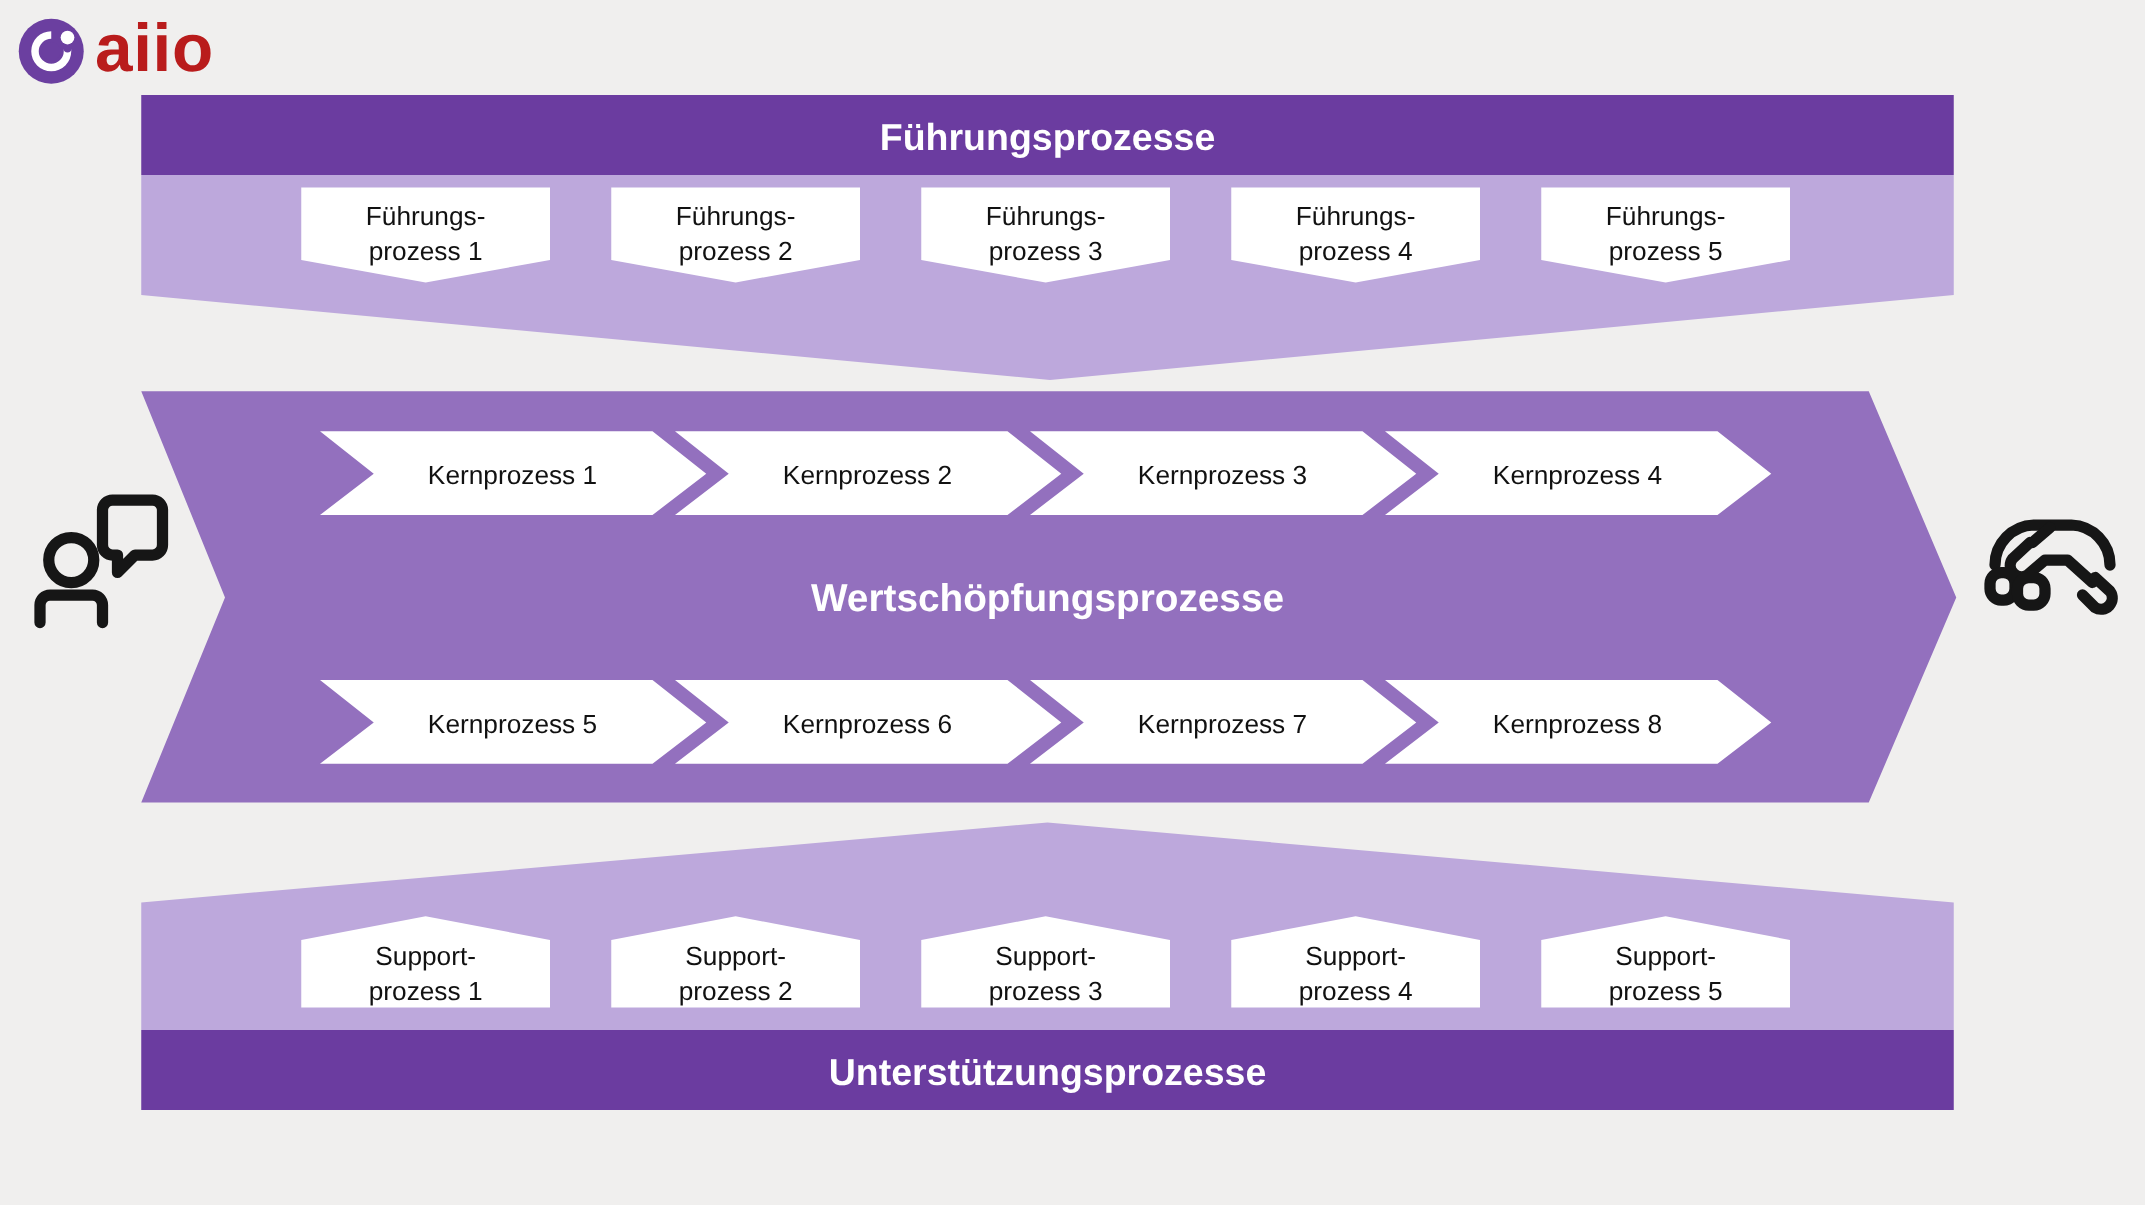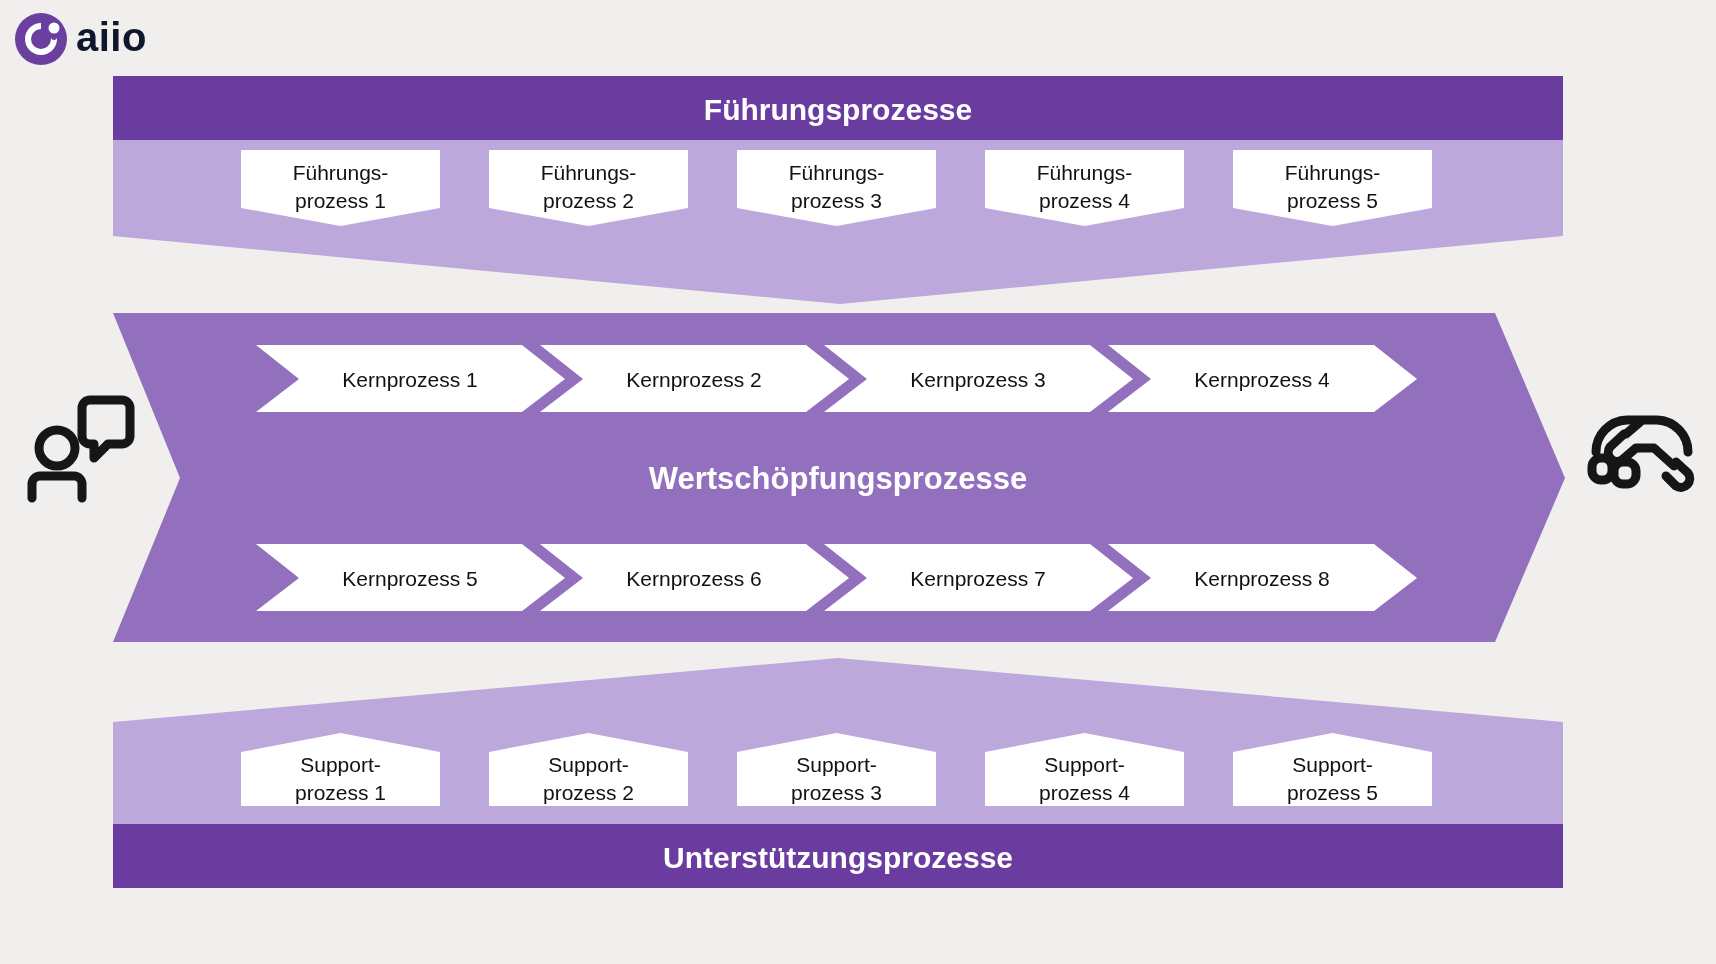--- a/index.html
+++ b/index.html
@@ -19,24 +19,24 @@
   #logo {
     position: absolute;
     left: 14px;
     top: 12px;
     display: flex;
     align-items: center;
     gap: 8px;
   }
   #logo .mark { width: 54px; height: 54px; display: block; }
   #logo .wordmark {
-    font-size: 40px;
+    font-size: 54px;
     font-weight: 700;
     letter-spacing: 0.5px;
-    color: #0f172a;
+    color: #b91c1c;
     line-height: 1;
     padding-bottom: 4px;
   }
 
   
   #diagram {
     position: absolute;
     left: 0;
     top: 0;
     width: 1716px;

